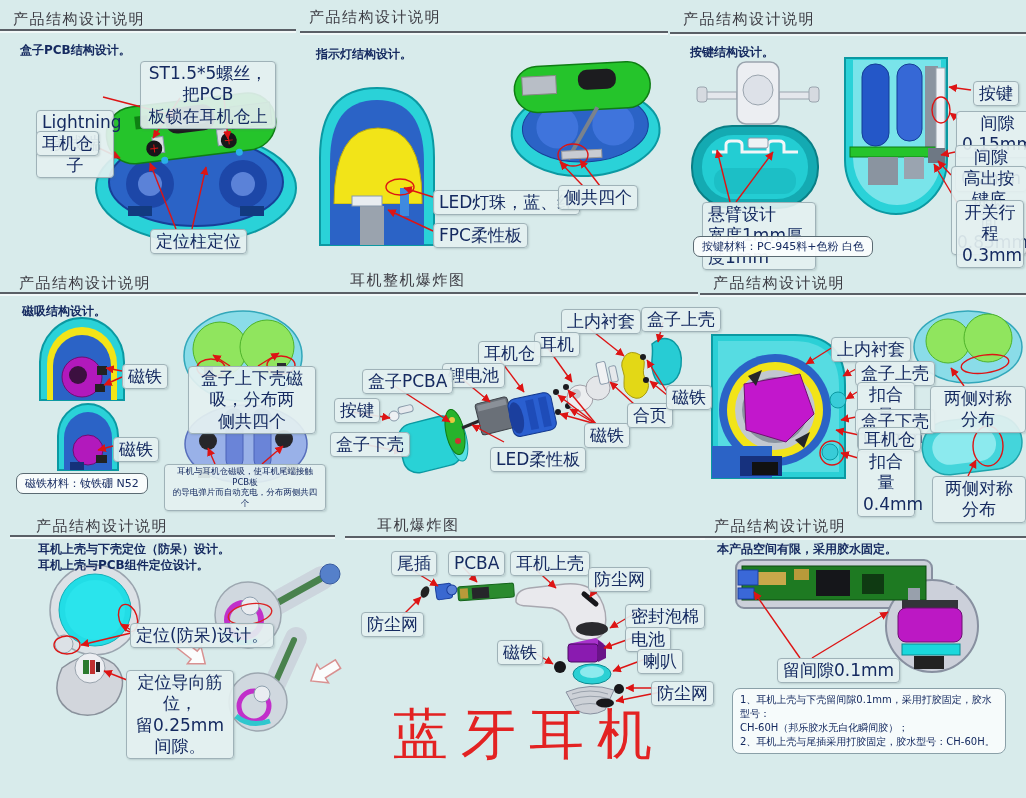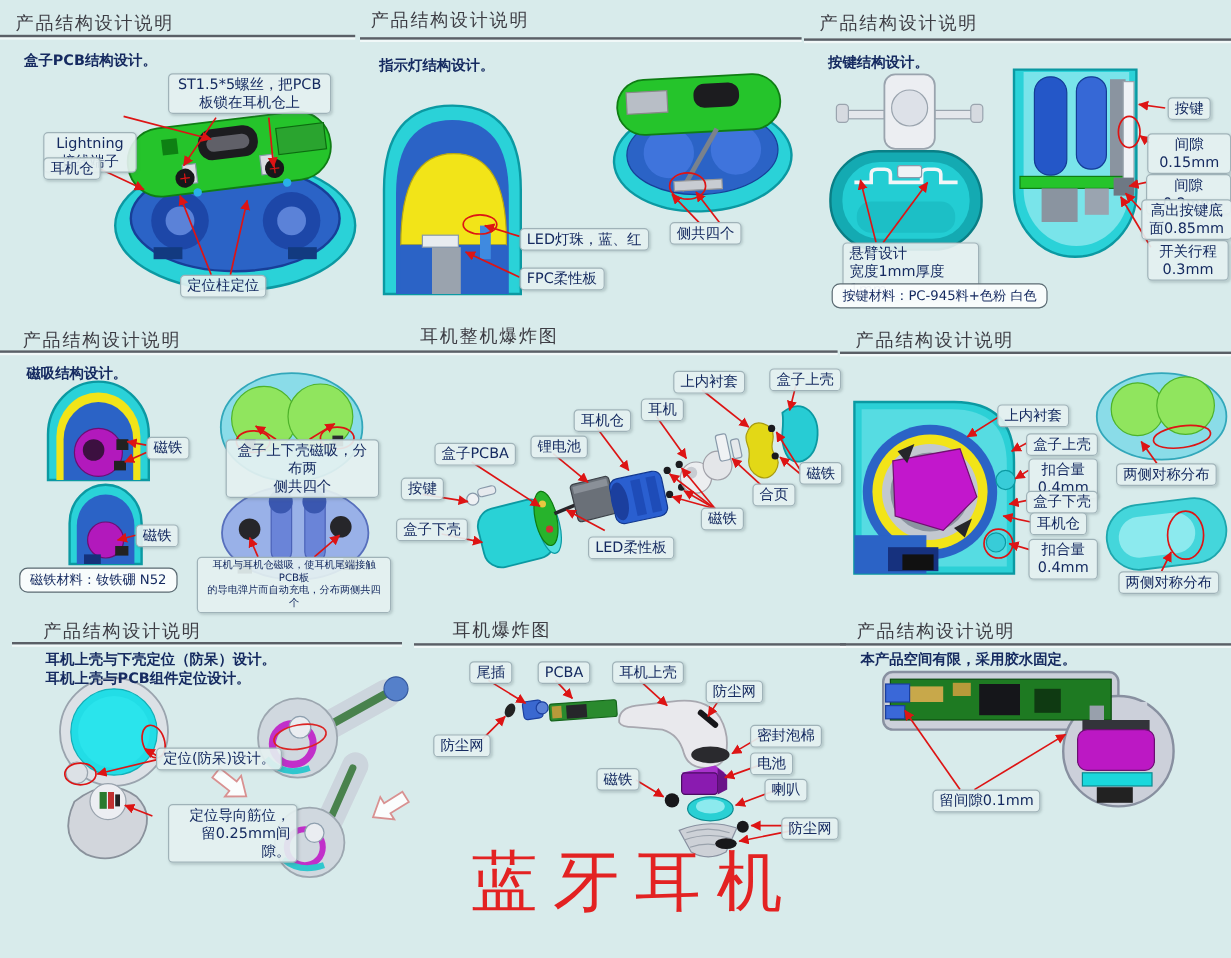--- a/index.html
+++ b/index.html
@@ -3,21 +3,21 @@
 <meta charset="utf-8">
 <style>
   html,body{margin:0;padding:0;}
   body{width:1026px;height:798px;overflow:hidden;background:#d8ebeb;
        font-family:"DejaVu Sans","Liberation Sans",sans-serif;}
   #page{position:relative;width:1026px;height:798px;background:#d8ebeb;}
   #art{position:absolute;left:0;top:0;z-index:1;}
   .ptitle{position:absolute;z-index:3;font-size:15px;letter-spacing:1.5px;color:#3d3d44;white-space:nowrap;}
   .rule{position:absolute;z-index:2;height:2px;background:#5a5f66;box-shadow:0 2px 0 rgba(255,255,255,.65);}
   .psub{position:absolute;z-index:3;font-size:12px;font-weight:bold;color:#152a60;white-space:pre-line;line-height:1.35;}
-  .callout{position:absolute;z-index:4;font-size:12px;color:#152a60;background:rgba(228,240,240,.92);
+  .callout{position:absolute;z-index:4;font-size:17px;color:#152a60;background:rgba(228,240,240,.92);
            border:1px solid #9fb2b8;border-radius:4px;padding:1px 5px;line-height:1.25;
            white-space:pre-line;text-align:center;box-shadow:1px 1px 2px rgba(90,110,115,.25);}
   .callout.small{font-size:8.5px;}
   .callout.left{text-align:left;}
   .mat-box{position:absolute;z-index:4;font-size:11px;color:#152a60;background:rgba(250,253,253,.95);
            border:1.3px solid #5a6a72;border-radius:7px;padding:2px 8px;white-space:nowrap;}
   .note-box{position:absolute;z-index:4;font-size:10px;color:#152a60;background:rgba(250,253,253,.9);
             border:1.3px solid #8aa0a8;border-radius:8px;padding:4px 7px;line-height:1.4;white-space:pre-line;}
   .big-title{position:absolute;z-index:5;font-family:"DejaVu Serif","Liberation Serif",serif;
              font-size:55px;color:#e32222;letter-spacing:13px;white-space:nowrap;}
@@ -456,31 +456,34 @@
 <div class="callout" style="left:857px;top:382px;width:46px;">扣合量
 0.4mm</div>
 <div class="callout" style="left:855px;top:409px;">盒子下壳</div>
 <div class="callout" style="left:858px;top:427px;">耳机仓</div>
 <div class="callout" style="left:857px;top:449px;width:46px;">扣合量
 0.4mm</div>
 <div class="callout" style="left:930px;top:386px;">两侧对称分布</div>
 <div class="callout" style="left:932px;top:476px;">两侧对称分布</div>
 
 <div class="callout" style="left:130px;top:623px;">定位(防呆)设计。</div>
-<div class="callout" style="left:140px;top:670px;width:96px;text-align:right;">定位导向筋位，
+<div class="callout" style="left:126px;top:670px;width:96px;">定位导向筋位，
 留0.25mm间隙。</div>
 
 <div class="callout" style="left:391px;top:551px;">尾插</div>
 <div class="callout" style="left:448px;top:551px;">PCBA</div>
 <div class="callout" style="left:510px;top:551px;">耳机上壳</div>
 <div class="callout" style="left:588px;top:567px;">防尘网</div>
 <div class="callout" style="left:361px;top:612px;">防尘网</div>
 <div class="callout" style="left:625px;top:604px;font-family:Liberation Serif, serif;">密封泡棉</div>
 <div class="callout" style="left:625px;top:627px;">电池</div>
 <div class="callout" style="left:497px;top:640px;">磁铁</div>
 <div class="callout" style="left:637px;top:649px;">喇叭</div>
 <div class="callout" style="left:651px;top:681px;">防尘网</div>
 
 <div class="callout" style="left:777px;top:658px;">留间隙0.1mm</div>
+<div class="note-box" style="left:732px;top:688px;width:258px;">1、耳机上壳与下壳留间隙0.1mm，采用打胶固定，胶水型号：
+CH-60H（邦乐胶水无白化瞬间胶）；
+2、耳机上壳与尾插采用打胶固定，胶水型号：CH-60H。</div>
 
 <div class="big-title" style="left:393px;top:698px;">蓝牙耳机</div>
 
 </div>
 
 </body></html>

